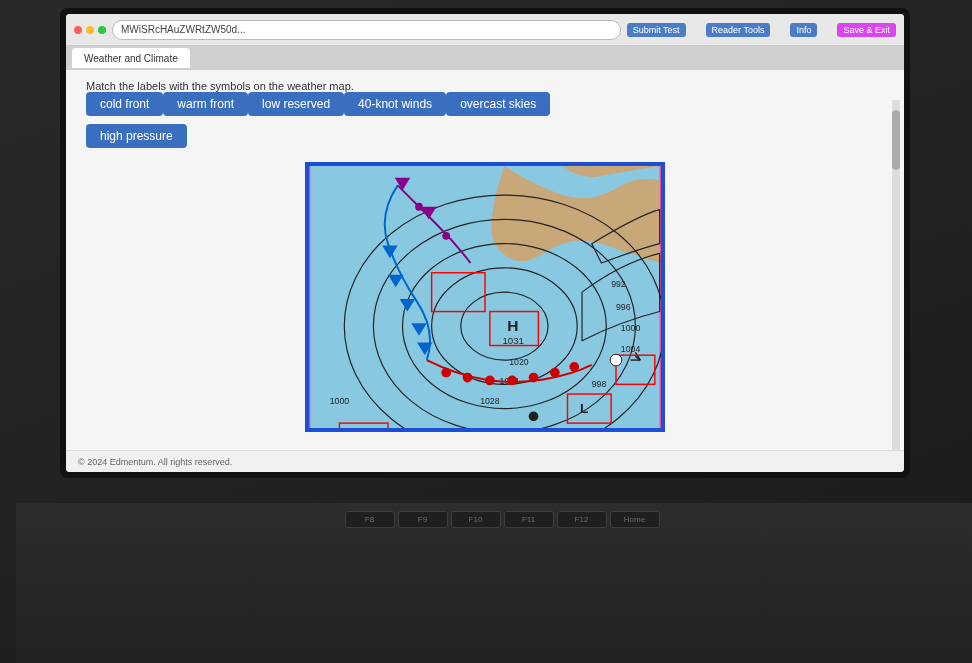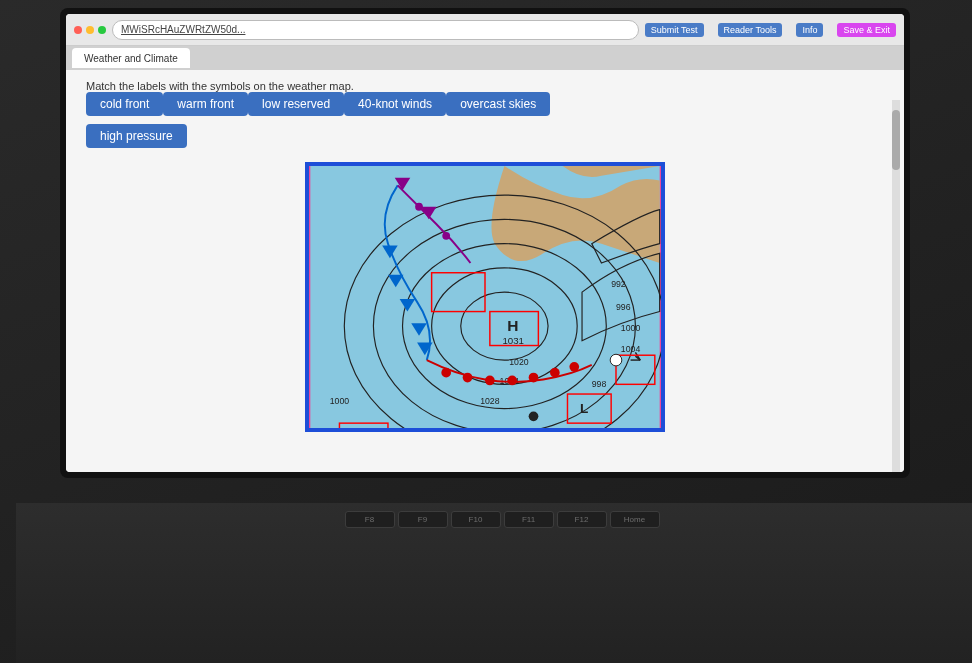--- a/index.html
+++ b/index.html
@@ -75,26 +75,25 @@
       flex: 1;
       height: 20px;
       background: #fff;
       border: 1px solid #bbb;
       border-radius: 10px;
       padding: 0 8px;
       font-size: 10px;
       color: #444;
       display: flex;
       align-items: center;
-      text-decoration: underline;
     }
 
     .browser-actions {
       display: flex;
-      gap: 14px;
+      gap: 20px;
       align-items: center;
     }
 
     .browser-btn {
       font-size: 9px;
       padding: 2px 6px;
       background: #4a7cc7;
       color: white;
       border: none;
       border-radius: 3px;
@@ -440,20 +439,23 @@
             <circle cx="315" cy="200" r="6" fill="white" stroke="#222" stroke-width="1"></circle>
           </svg>
         </div>
 
         <div class="scrollbar">
           <div class="scrollbar-thumb"></div>
         </div>
 
       </div>
 
+      <div class="page-footer">
+        <span class="footer-text">© 2024 Edmentum. All rights reserved.</span>
+      </div>
 
     </div>
   </div>
 
   <div class="taskbar">
     <div class="taskbar-start">⊞</div>
     <div class="taskbar-search">
       <span class="taskbar-search-icon">🔍</span>
       <span class="taskbar-search-text">Search</span>
     </div>

